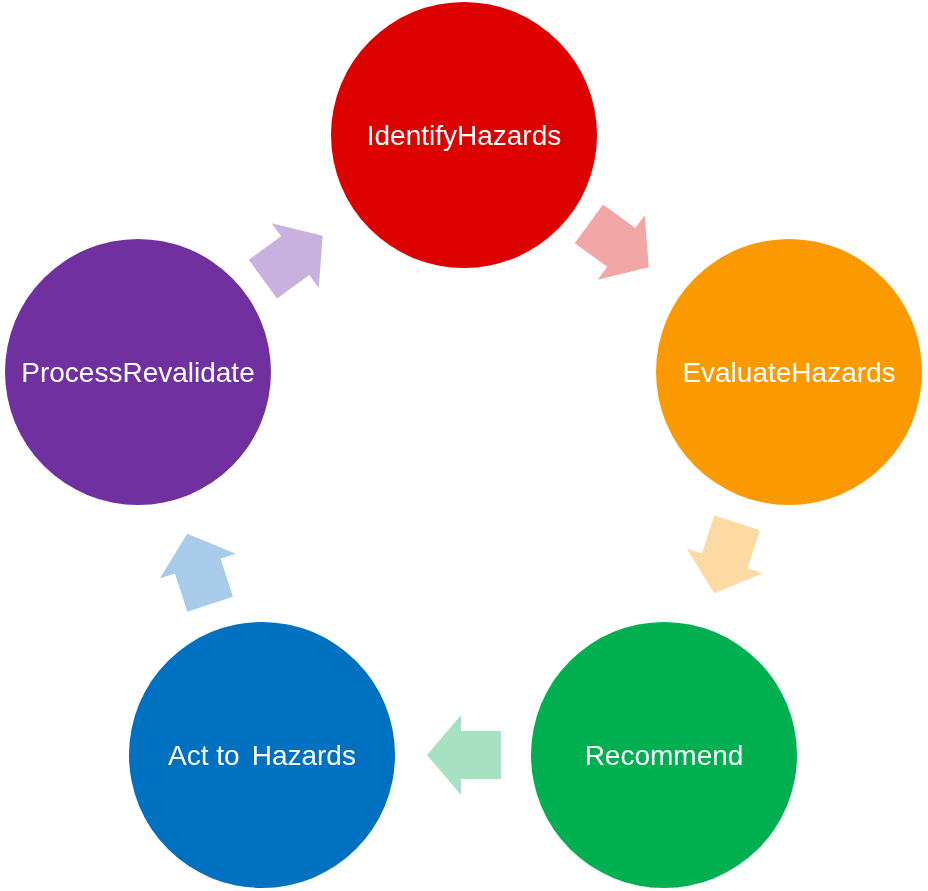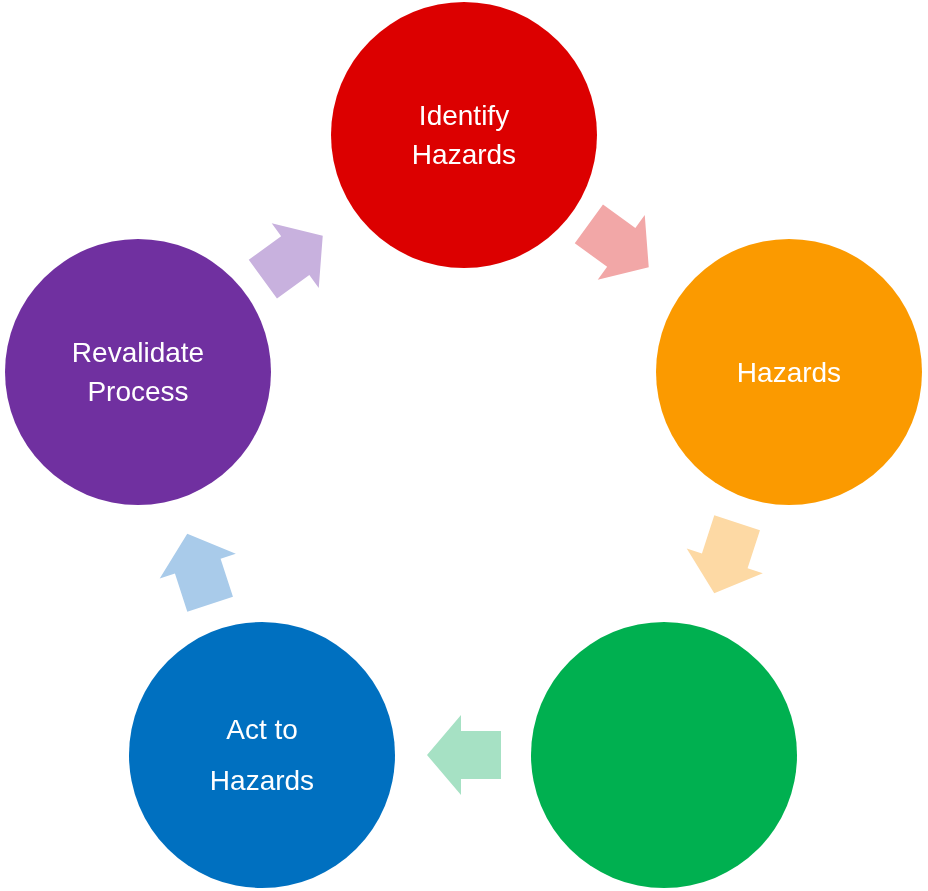--- a/index.html
+++ b/index.html
@@ -1,19 +1,19 @@
 <!DOCTYPE html>
 <html><head>
 <meta charset="utf-8">
 <style>
   html, body { margin: 0; padding: 0; background: #ffffff; }
   body { width: 928px; height: 891px; position: relative; overflow: hidden; }
   .circle {
     position: absolute; border-radius: 50%;
-    display: flex; flex-direction: column; align-items: center; justify-content: center;
+    display: flex; flex-direction: row; align-items: center; justify-content: center;
     color: #ffffff; font-family: "Liberation Sans", "DejaVu Sans", sans-serif;
     font-size: 28px; line-height: 39px; text-align: center;
   }
   .circle span { display: block; }
   svg.arrows { position: absolute; left: 0; top: 0; }
 </style>
 </head>
 <body>
 
 <svg class="arrows" width="928" height="891">
@@ -37,27 +37,29 @@
     <use href="#blk" fill="#c8b1de"></use>
   </g>
 </svg>
 
 <div class="circle" style="left:331px; top:2px; width:266px; height:266px; background:#dc0000;">
   <span>Identify</span>
   <span>Hazards</span>
 </div>
 
 <div class="circle" style="left:656px; top:239px; width:266px; height:266px; background:#fb9a00;">
+  <span>Evaluate</span>
   <span>Hazards</span>
 </div>
 
 <div class="circle" style="left:531px; top:622px; width:266px; height:266px; background:#00b050;">
+  <span>Recommend</span>
 </div>
 
 <div class="circle" style="left:129px; top:622px; width:266px; height:266px; background:#0070c0;gap:12px;">
   <span>Act to</span>
   <span>Hazards</span>
 </div>
 
 <div class="circle" style="left:5px; top:239px; width:266px; height:266px; background:#7030a0;">
+  <span>Process</span>
   <span>Revalidate</span>
-  <span>Process</span>
 </div>
 
 </body></html>

